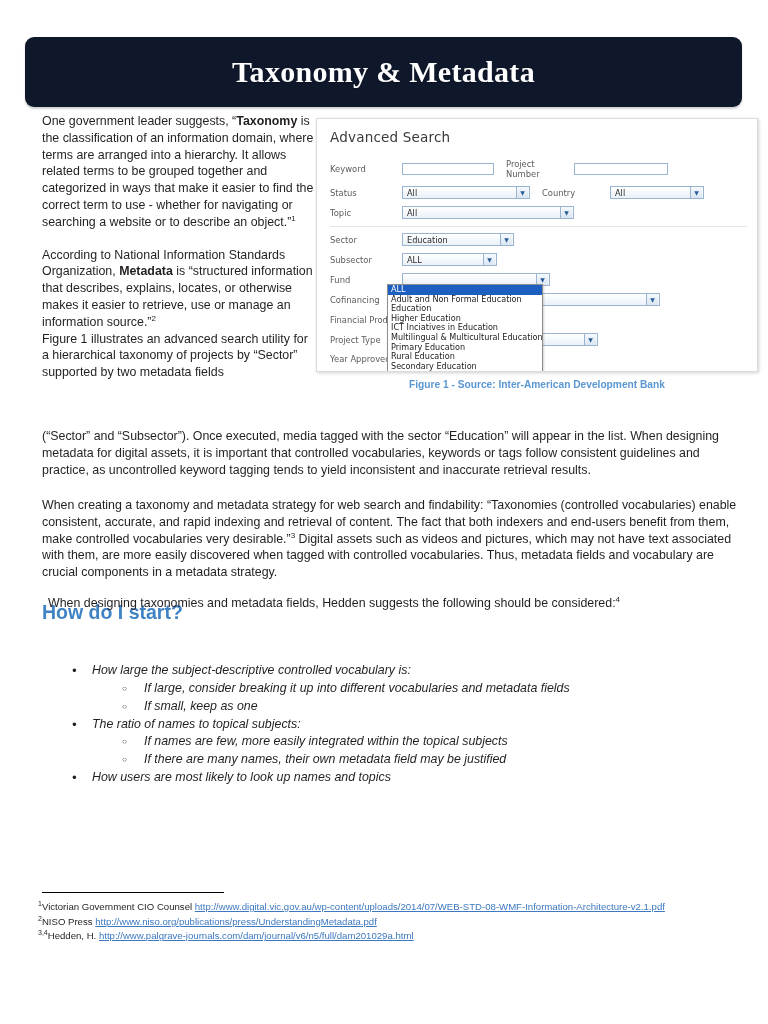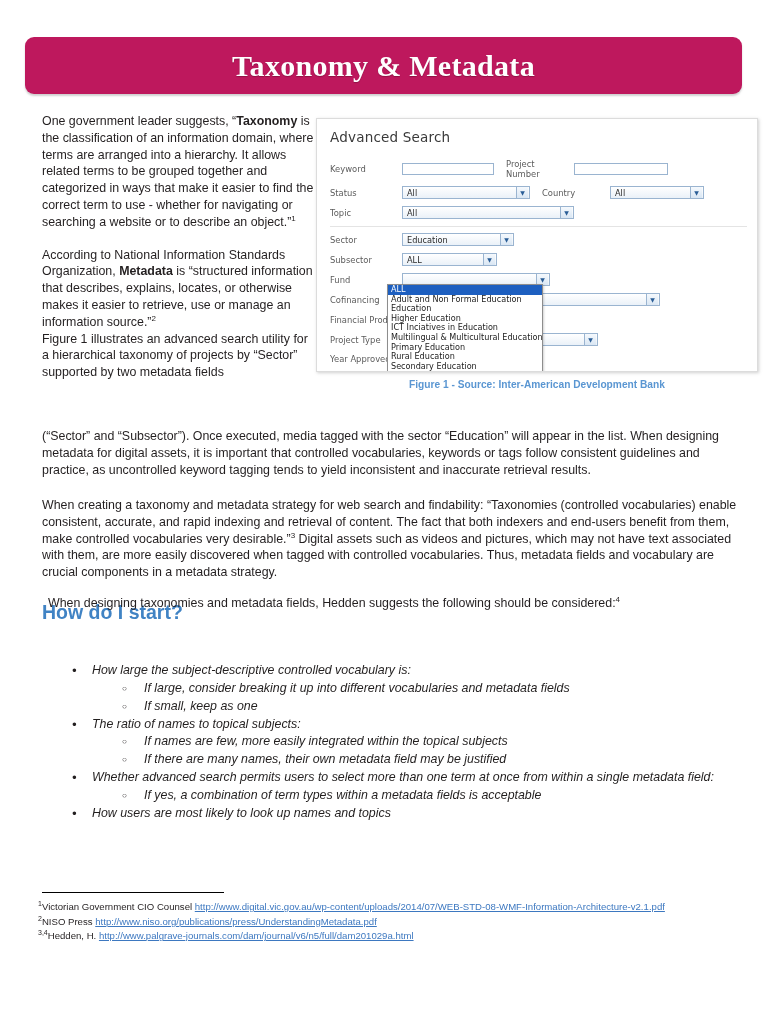--- a/index.html
+++ b/index.html
@@ -20,22 +20,22 @@
     inset: 0;
     padding: 0;
   }
 
   
   .banner {
     position: absolute;
     left: 25px;
     top: 37px;
     width: 717px;
-    height: 57px;
-    background: #be185d;
+    height: 70px;
+    background: #0f172a;
     border-radius: 9px;
     box-shadow: 0 2px 2px rgba(120,120,120,0.35);
     display: flex;
     align-items: center;
     justify-content: center;
   }
   .banner-title {
     font-family: "Liberation Serif", serif;
     font-weight: bold;
     font-size: 30px;
@@ -415,26 +415,20 @@
           </ul>
         </li>
         <li>
           <span class="txt">The ratio of names to topical subjects:</span>
           <ul class="lvl2">
             <li>If names are few, more easily integrated within the topical subjects</li>
             <li>If there are many names, their own metadata field may be justified</li>
           </ul>
         </li>
         <li>
-          <span class="txt">Whether advanced search permits users to select more than one term at once from within a single metadata field:</span>
-          <ul class="lvl2">
-            <li>If yes,  a combination of term types within a metadata fields is acceptable</li>
-          </ul>
-        </li>
-        <li>
           <span class="txt">How users are most likely to look up names and topics</span>
         </li>
       </ul>
   </div>
 
   <div class="footnote-rule"></div>
   <div class="footnotes" id="footnotes">
       <div class="fn"><sup>1</sup><span>Victorian Government CIO Counsel </span><span class="lnk">http://www.digital.vic.gov.au/wp-content/uploads/2014/07/WEB-STD-08-WMF-Information-Architecture-v2.1.pdf</span></div>
       <div class="fn"><sup>2</sup><span>NISO Press </span><span class="lnk">http://www.niso.org/publications/press/UnderstandingMetadata.pdf</span></div>
       <div class="fn"><sup>3,4</sup><span>Hedden, H. </span><span class="lnk">http://www.palgrave-journals.com/dam/journal/v6/n5/full/dam201029a.html</span></div>

